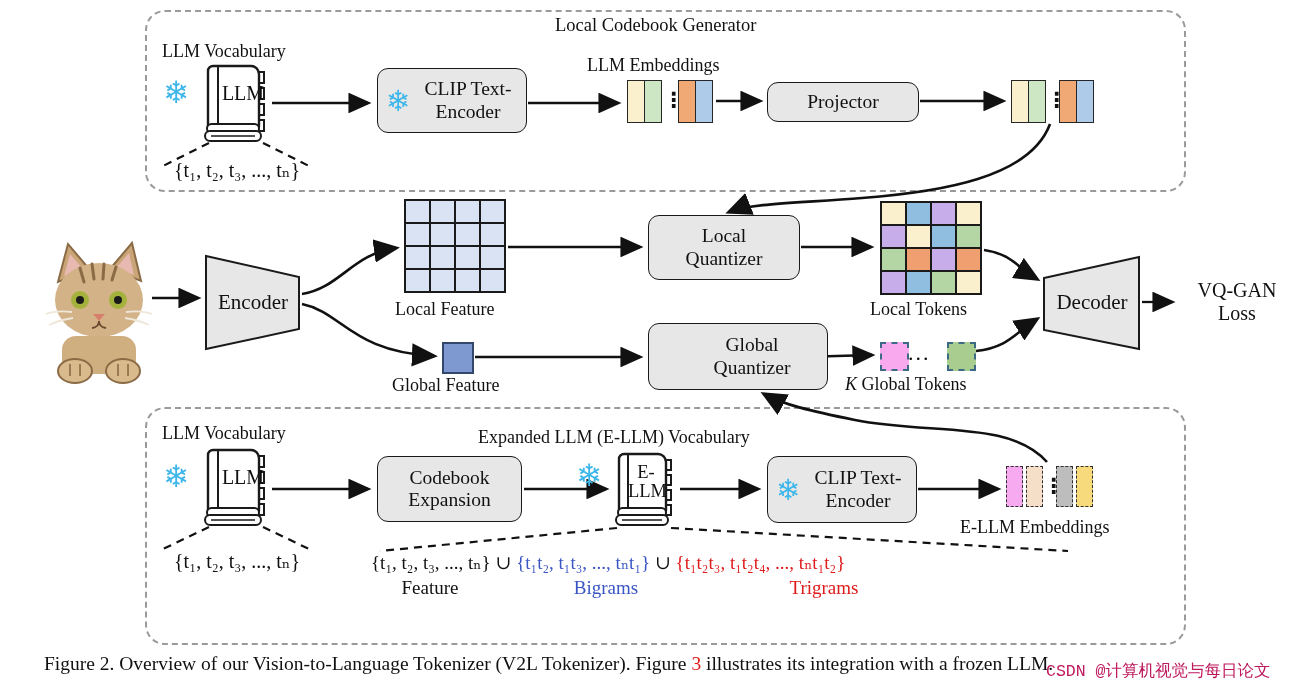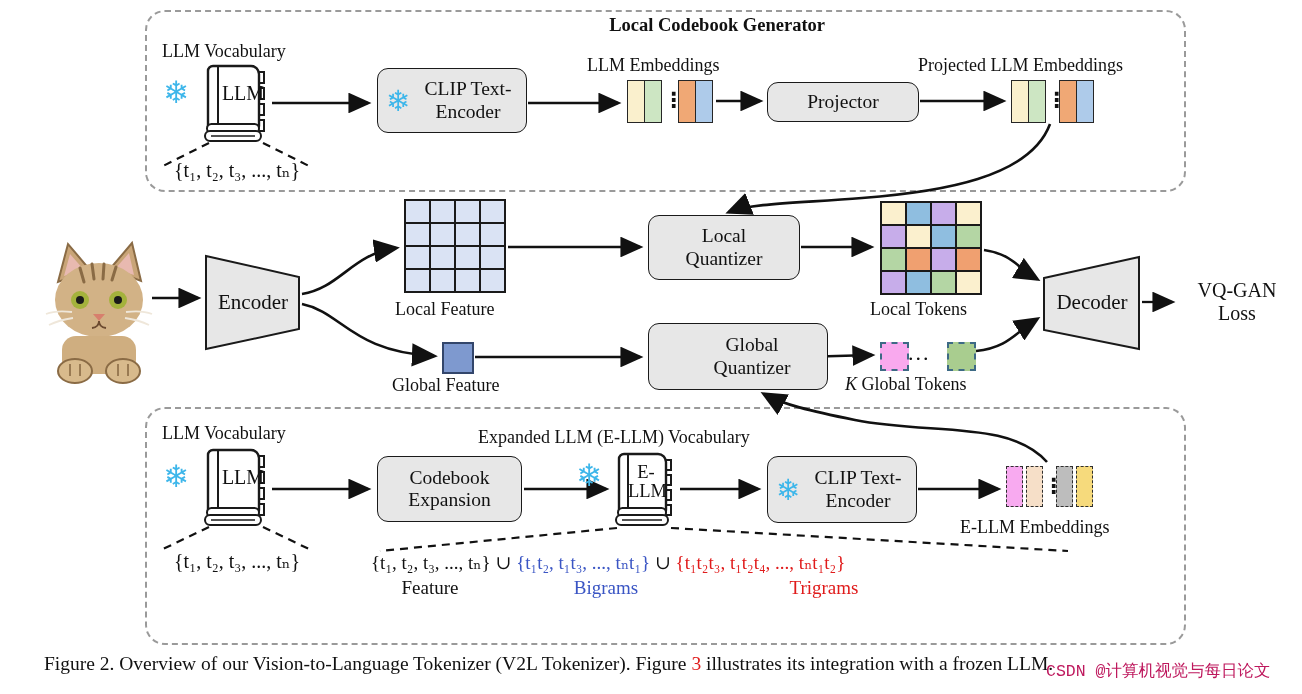--- a/index.html
+++ b/index.html
@@ -1,21 +1,21 @@
 <!DOCTYPE html>
 <html><head>
 <meta charset="utf-8">
 <style>
   html,body{margin:0;padding:0;background:#fff;}
   #canvas{position:relative;width:1302px;height:694px;background:#fff;overflow:hidden;
           font-family:"Liberation Serif","DejaVu Serif",serif;color:#111;}
   .abs{position:absolute;}
   svg.layer{position:absolute;left:0;top:0;z-index:1;}
   .dashbox{position:absolute;border:2.2px dashed #9a9a9a;border-radius:20px;z-index:0;}
-  .boxtitle{position:absolute;font-weight:bold;font-size:18.5px;text-align:right;z-index:3;}
+  .boxtitle{position:absolute;font-weight:normal;font-size:18.5px;text-align:left;z-index:3;}
   .lbl{position:absolute;font-size:18px;text-align:left;z-index:3;}
   .gbox{position:absolute;background:#e7e7e7;border:1.8px solid #1a1a1a;border-radius:11px;
         display:flex;align-items:center;justify-content:center;text-align:center;
         font-size:19.5px;line-height:1.15;z-index:3;}
   .snow{position:absolute;font-family:"DejaVu Sans",sans-serif;color:#3db6ea;font-size:31px;
         line-height:1;z-index:4;}
   .snow-in{position:absolute;left:8px;top:50%;transform:translateY(-50%);
         font-family:"DejaVu Sans",sans-serif;color:#3db6ea;font-size:29px;line-height:1;}
   .vset{position:absolute;font-size:20px;text-align:center;white-space:nowrap;z-index:3;}
   .grid16{position:absolute;display:grid;grid-template-columns:repeat(4,23px);
@@ -168,21 +168,20 @@
   <span class="vdots" style="left:663px;top:90px;">⋮</span>
   <div class="pair" style="left:678px;top:80px;">
       <div style="background: rgb(240, 168, 117);"></div>
       <div style="background: rgb(174, 203, 234);"></div>
     </div>
 
   <div class="gbox" style="left:767px;top:82px;width:150px;height:38px;">
     <span>Projector</span>
   </div>
 
-  <div class="lbl" style="left:918px;top:55px;width:252px;">Projected LLM Embeddings</div>
   <div class="pair" style="left:1011px;top:80px;">
       <div style="background: rgb(250, 240, 205);"></div>
       <div style="background: rgb(205, 230, 195);"></div>
     </div>
   <span class="vdots" style="left:1046px;top:90px;">⋮</span>
   <div class="pair" style="left:1059px;top:80px;">
       <div style="background: rgb(240, 168, 117);"></div>
       <div style="background: rgb(174, 203, 234);"></div>
     </div>
 

